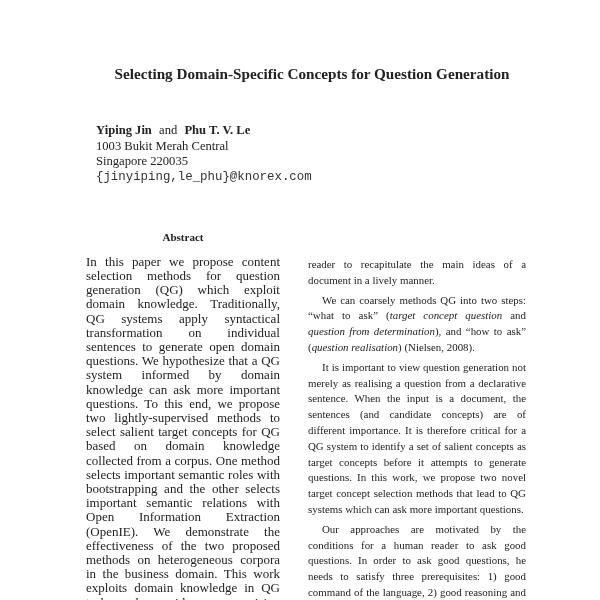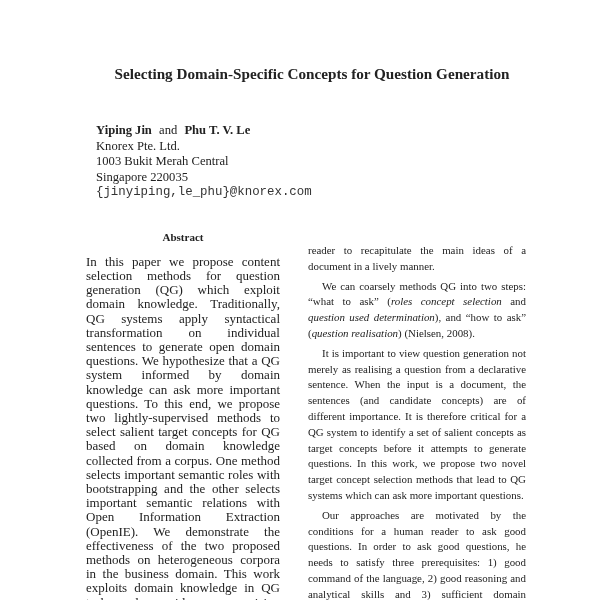--- a/index.html
+++ b/index.html
@@ -15,54 +15,53 @@
   .email { font-family: Liberation Mono, monospace; font-size: 12.4px; color: #333; }
   .col { position: absolute; top: 226px; font-size: 10.9px; line-height: 15.8px; text-align: justify; color: #222; }
   .col-left { left: 75px; width: 216px; }
   .col-right { left: 308px; width: 218px; top: 243px; }
   .abstract-head { text-align: center; font-weight: bold; font-size: 11px; margin: 4px 0 9px 0; }
   .abstract-body { padding: 0 11px; font-size: 13px; line-height: 14.2px; hyphens: none; }
   .section-head { font-weight: bold; font-size: 12.8px; margin: 15px 0 8px 12px; }
   .section-head .num { display: inline-block; width: 22px; }
   .para { margin: 0; }
   .indent { text-indent: 14px; margin-top: 4px; }
-  .first { margin-top: 0; }
+  .first { margin-top: 14px; }
   em { font-style: italic; }
 </style>
 </head>
 <body>
 
 <div class="page">
 
   <div class="title">
     <div>Selecting Domain-Specific Concepts for Question Generation</div>
   </div>
 
   <div class="authors">
     <div>
       <span class="name">Yiping Jin</span>
       <span class="and">and</span>
       <span class="name">Phu T. V. Le</span>
     </div>
-    <div>Knorex Pte. Ltd.</div>
     <div>1003 Bukit Merah Central</div>
     <div>Singapore 220035</div>
     <div class="email">{jinyiping,le_phu}@knorex.com</div>
   </div>
 
   <div class="col col-left">
     <div class="abstract-head">Abstract</div>
     <p class="para abstract-body">In this paper we propose content selection methods for question generation (QG) which exploit domain knowledge. Traditionally, QG systems apply syntactical transformation on individual sentences to generate open domain questions. We hypothesize that a QG system informed by domain knowledge can ask more important questions. To this end, we propose two lightly-supervised methods to select salient target concepts for QG based on domain knowledge collected from a corpus. One method selects important semantic roles with bootstrapping and the other selects important semantic relations with Open Information Extraction (OpenIE). We demonstrate the effectiveness of the two proposed methods on heterogeneous corpora in the business domain. This work exploits domain knowledge in QG task and provides a promising paradigm to generate domain-specific questions.</p>
     <div class="section-head">
       <span class="num">1</span><span>Introduction</span>
     </div>
     <p class="para">Automatic question generation (QG) has been successfully applied in various applications. QG was used to generate reading comprehension questions from text (Heilman and Smith, 2009; Becker et al., 2012), to aid academic writing (Liu et al., 2010; Liu et al., 2012) and to build conversational char-</p>
   </div>
 
   <div class="col col-right">
     <p class="para first">reader to recapitulate the main ideas of a document in a lively manner.</p>
-    <p class="para indent"><span>We can coarsely methods QG into two steps: “what to ask” (</span><em>roles concept selection</em><span> and </span><em>question used determination</em><span>), and “how to ask” (</span><em>question realisation</em><span>) (Nielsen, 2008).</span></p>
+    <p class="para indent"><span>We can coarsely methods QG into two steps: “what to ask” (</span><em>target concept question</em><span> and </span><em>question from determination</em><span>), and “how to ask” (</span><em>question realisation</em><span>) (Nielsen, 2008).</span></p>
     <p class="para indent">It is important to view question generation not merely as realising a question from a declarative sentence. When the input is a document, the sentences (and candidate concepts) are of different importance. It is therefore critical for a QG system to identify a set of salient concepts as target concepts before it attempts to generate questions. In this work, we propose two novel target concept selection methods that lead to QG systems which can ask more important questions.</p>
     <p class="para indent">Our approaches are motivated by the conditions for a human reader to ask good questions. In order to ask good questions, he needs to satisfy three prerequisites: 1) good command of the language, 2) good reasoning and analytical skills and 3) sufficient domain knowledge. Some may argue prior knowledge is not necessary because we ask about things we do not know. However, it is no surprise that a professor in computational linguistics may not ask as important and relevant questions in the field of organic chemistry as a second-year chemistry student. What makes the difference is the domain knowledge.</p>
 
   </div>
 
 </div>
 
 </body></html>

